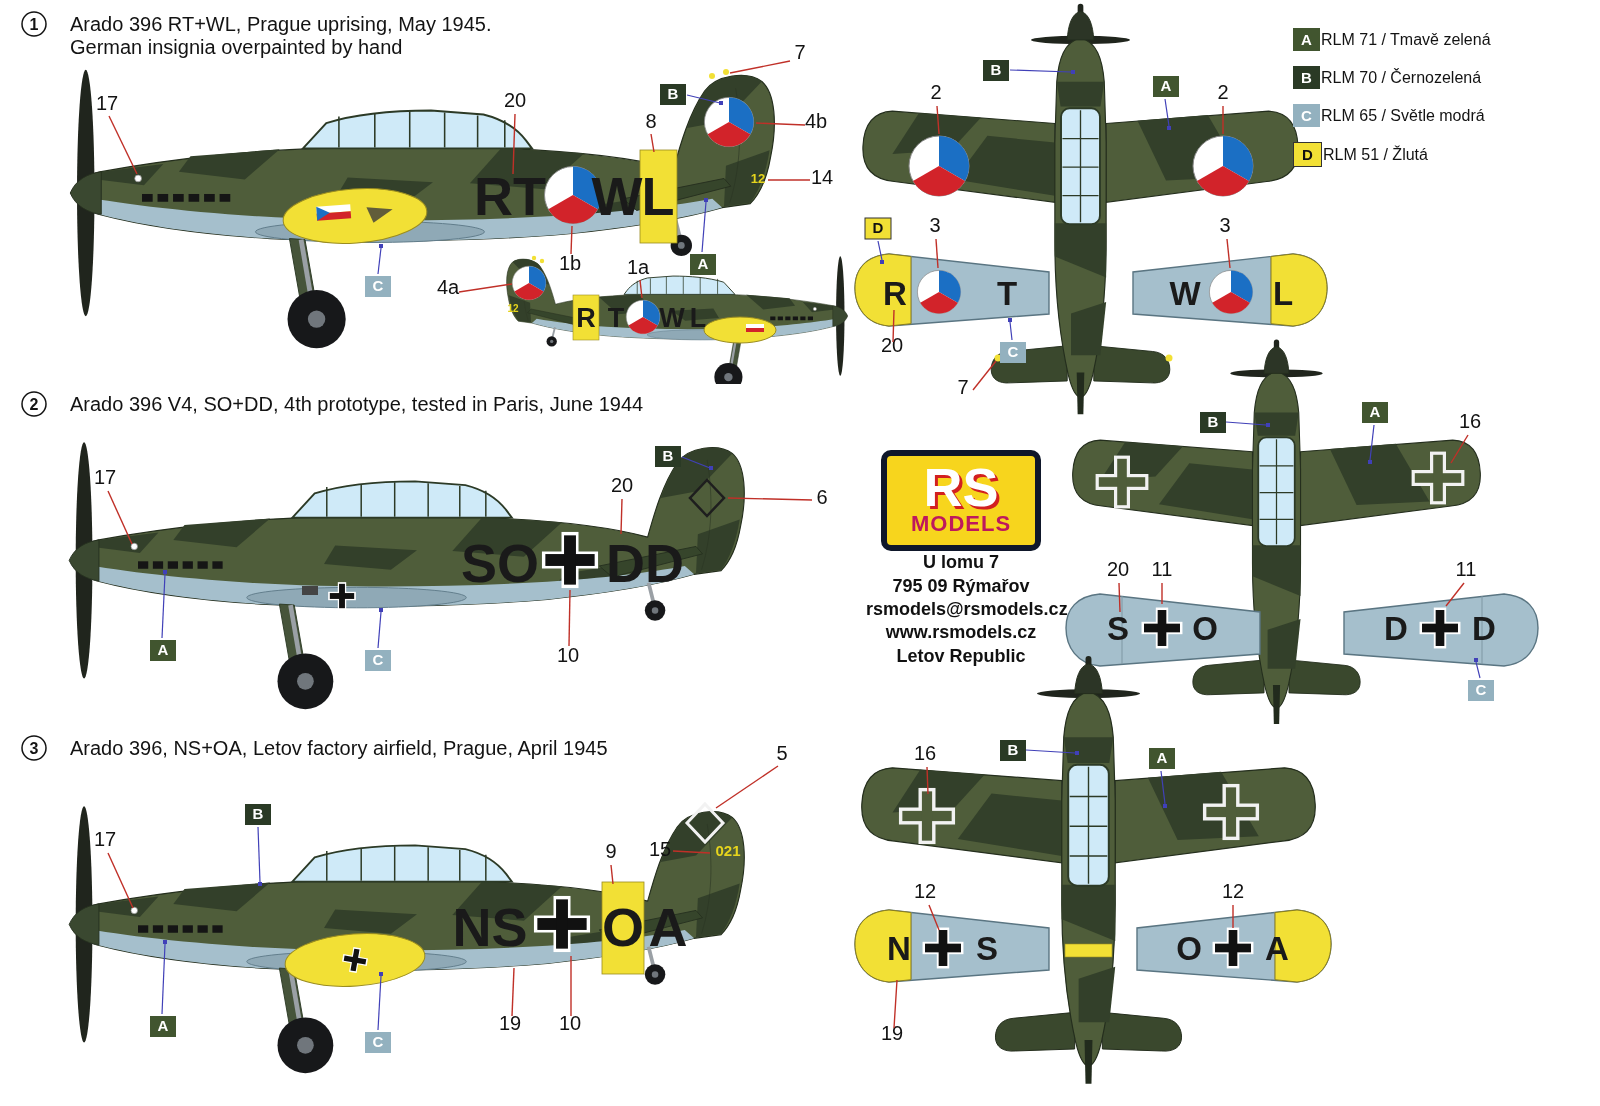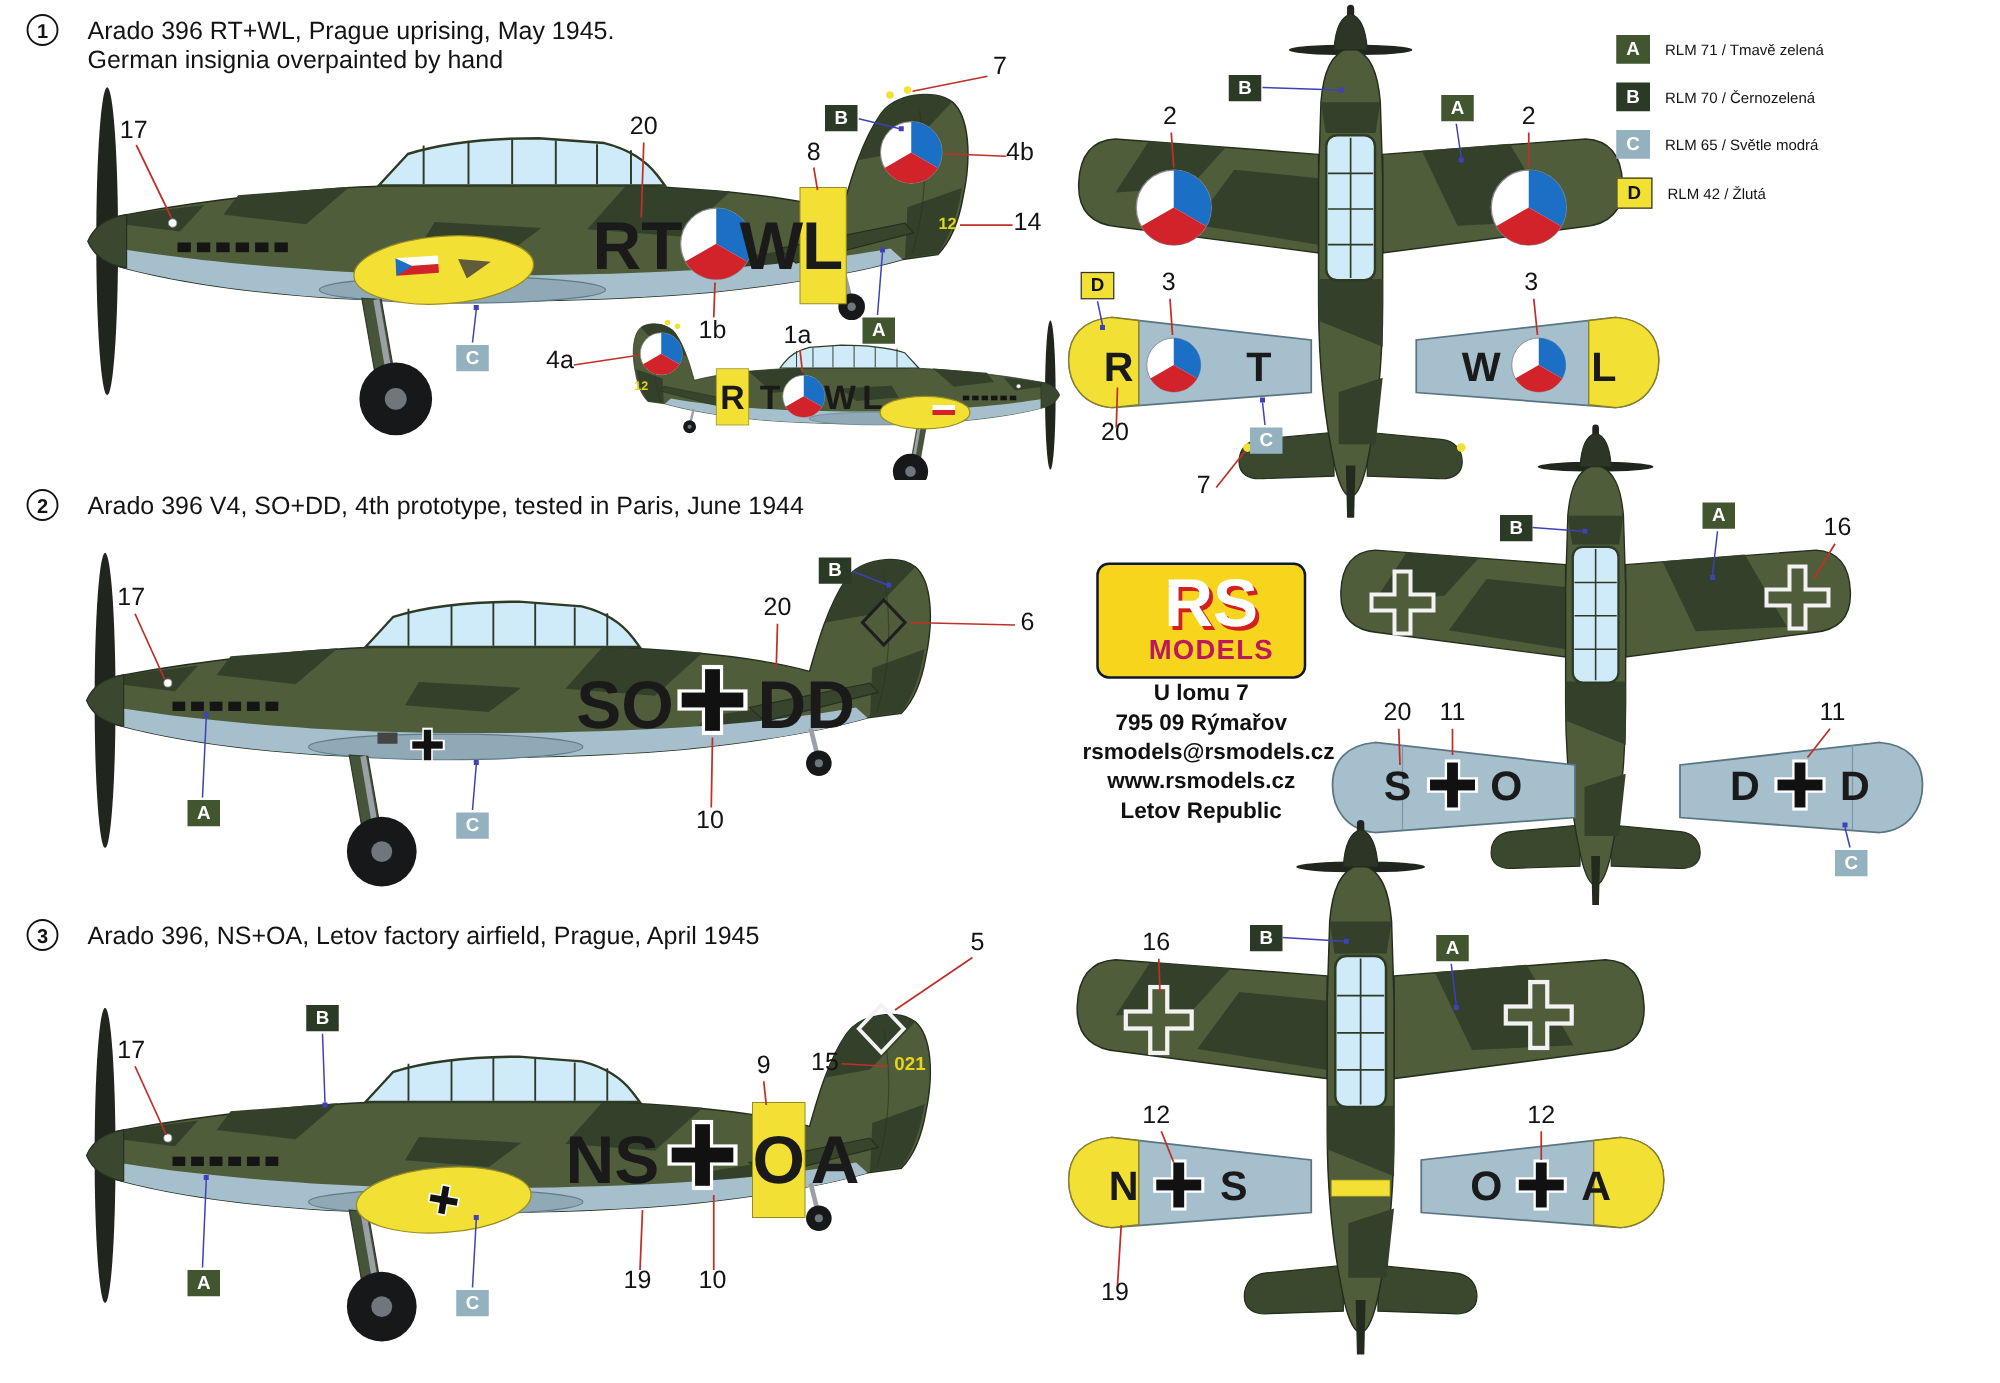--- a/index.html
+++ b/index.html
@@ -20,24 +20,24 @@
   .bgA{fill:#41552f}.bgB{fill:#2a3a25}.bgC{fill:#93b1bf}.bgD{fill:#f2e035;stroke:#333;stroke-width:1}
   .lr{stroke:#c03028;stroke-width:1.4}
   .lb{stroke:#4040b8;stroke-width:1.2}
   .dot{fill:#4040b8}
   #legend{position:absolute;left:1293px;top:28px}
   .lrow{display:flex;align-items:center;margin-bottom:15px}
   .sw{width:27px;height:23px;display:flex;align-items:center;justify-content:center;
       font-weight:bold;font-size:15px;color:#fff}
   .swA{background:#41552f}.swB{background:#2a3a25}.swC{background:#93b1bf}
   .swD{background:#f2e035;color:#111;border:1px solid #333}
-  .ltext{margin-left:12px;font-size:12px;color:#131313;white-space:nowrap}
+  .ltext{margin-left:1px;font-size:16px;color:#131313;white-space:nowrap}
   #rsblock{position:absolute;left:866px;top:450px;width:190px;text-align:center}
-  #rslogo{width:140px;margin:0 auto;background:#f7d51d;border:2px solid #0f172a;
-          border-radius:10px;padding:6px 4px 8px 20px}
+  #rslogo{width:140px;margin:0 auto;background:#f7d51d;border:6px solid #0f172a;
+          border-radius:10px;padding:6px 4px 8px 4px}
   #rs-top{font-size:54px;line-height:0.95;font-weight:bold;color:#fff;
           text-shadow:3px 3px 0 #d22020}
   #rs-bottom{font-size:22px;font-weight:bold;color:#be185d;letter-spacing:1px;margin-top:-2px}
   .addr{font-size:18px;font-weight:bold;color:#111;line-height:1.3}
   .addr:first-of-type{margin-top:10px}
 </style>
 </head>
 <body>
 
 <svg style="left:10px;top:4px" width="845" height="380" viewBox="0 0 845 380">
@@ -368,21 +368,21 @@
   <div class="lrow">
     <div class="sw swB">B</div>
     <div class="ltext">RLM 70 / Černozelená</div>
   </div>
   <div class="lrow">
     <div class="sw swC">C</div>
     <div class="ltext">RLM 65 / Světle modrá</div>
   </div>
   <div class="lrow">
     <div class="sw swD">D</div>
-    <div class="ltext">RLM 42 / Žlutá</div>
+    <div class="ltext">RLM 51 / Žlutá</div>
   </div>
 </div>
 
 <svg style="left:1040px;top:336px" width="520" height="402" viewBox="0 0 520 402">
   <use href="#airframe-top" transform="translate(14,0) scale(0.89)"></use>
   <g>
     <use href="#cross-lv" transform="translate(82,146) scale(0.8)"></use>
     <use href="#cross-lv" transform="translate(398,142) scale(0.8)"></use>
   </g>
   <g>

